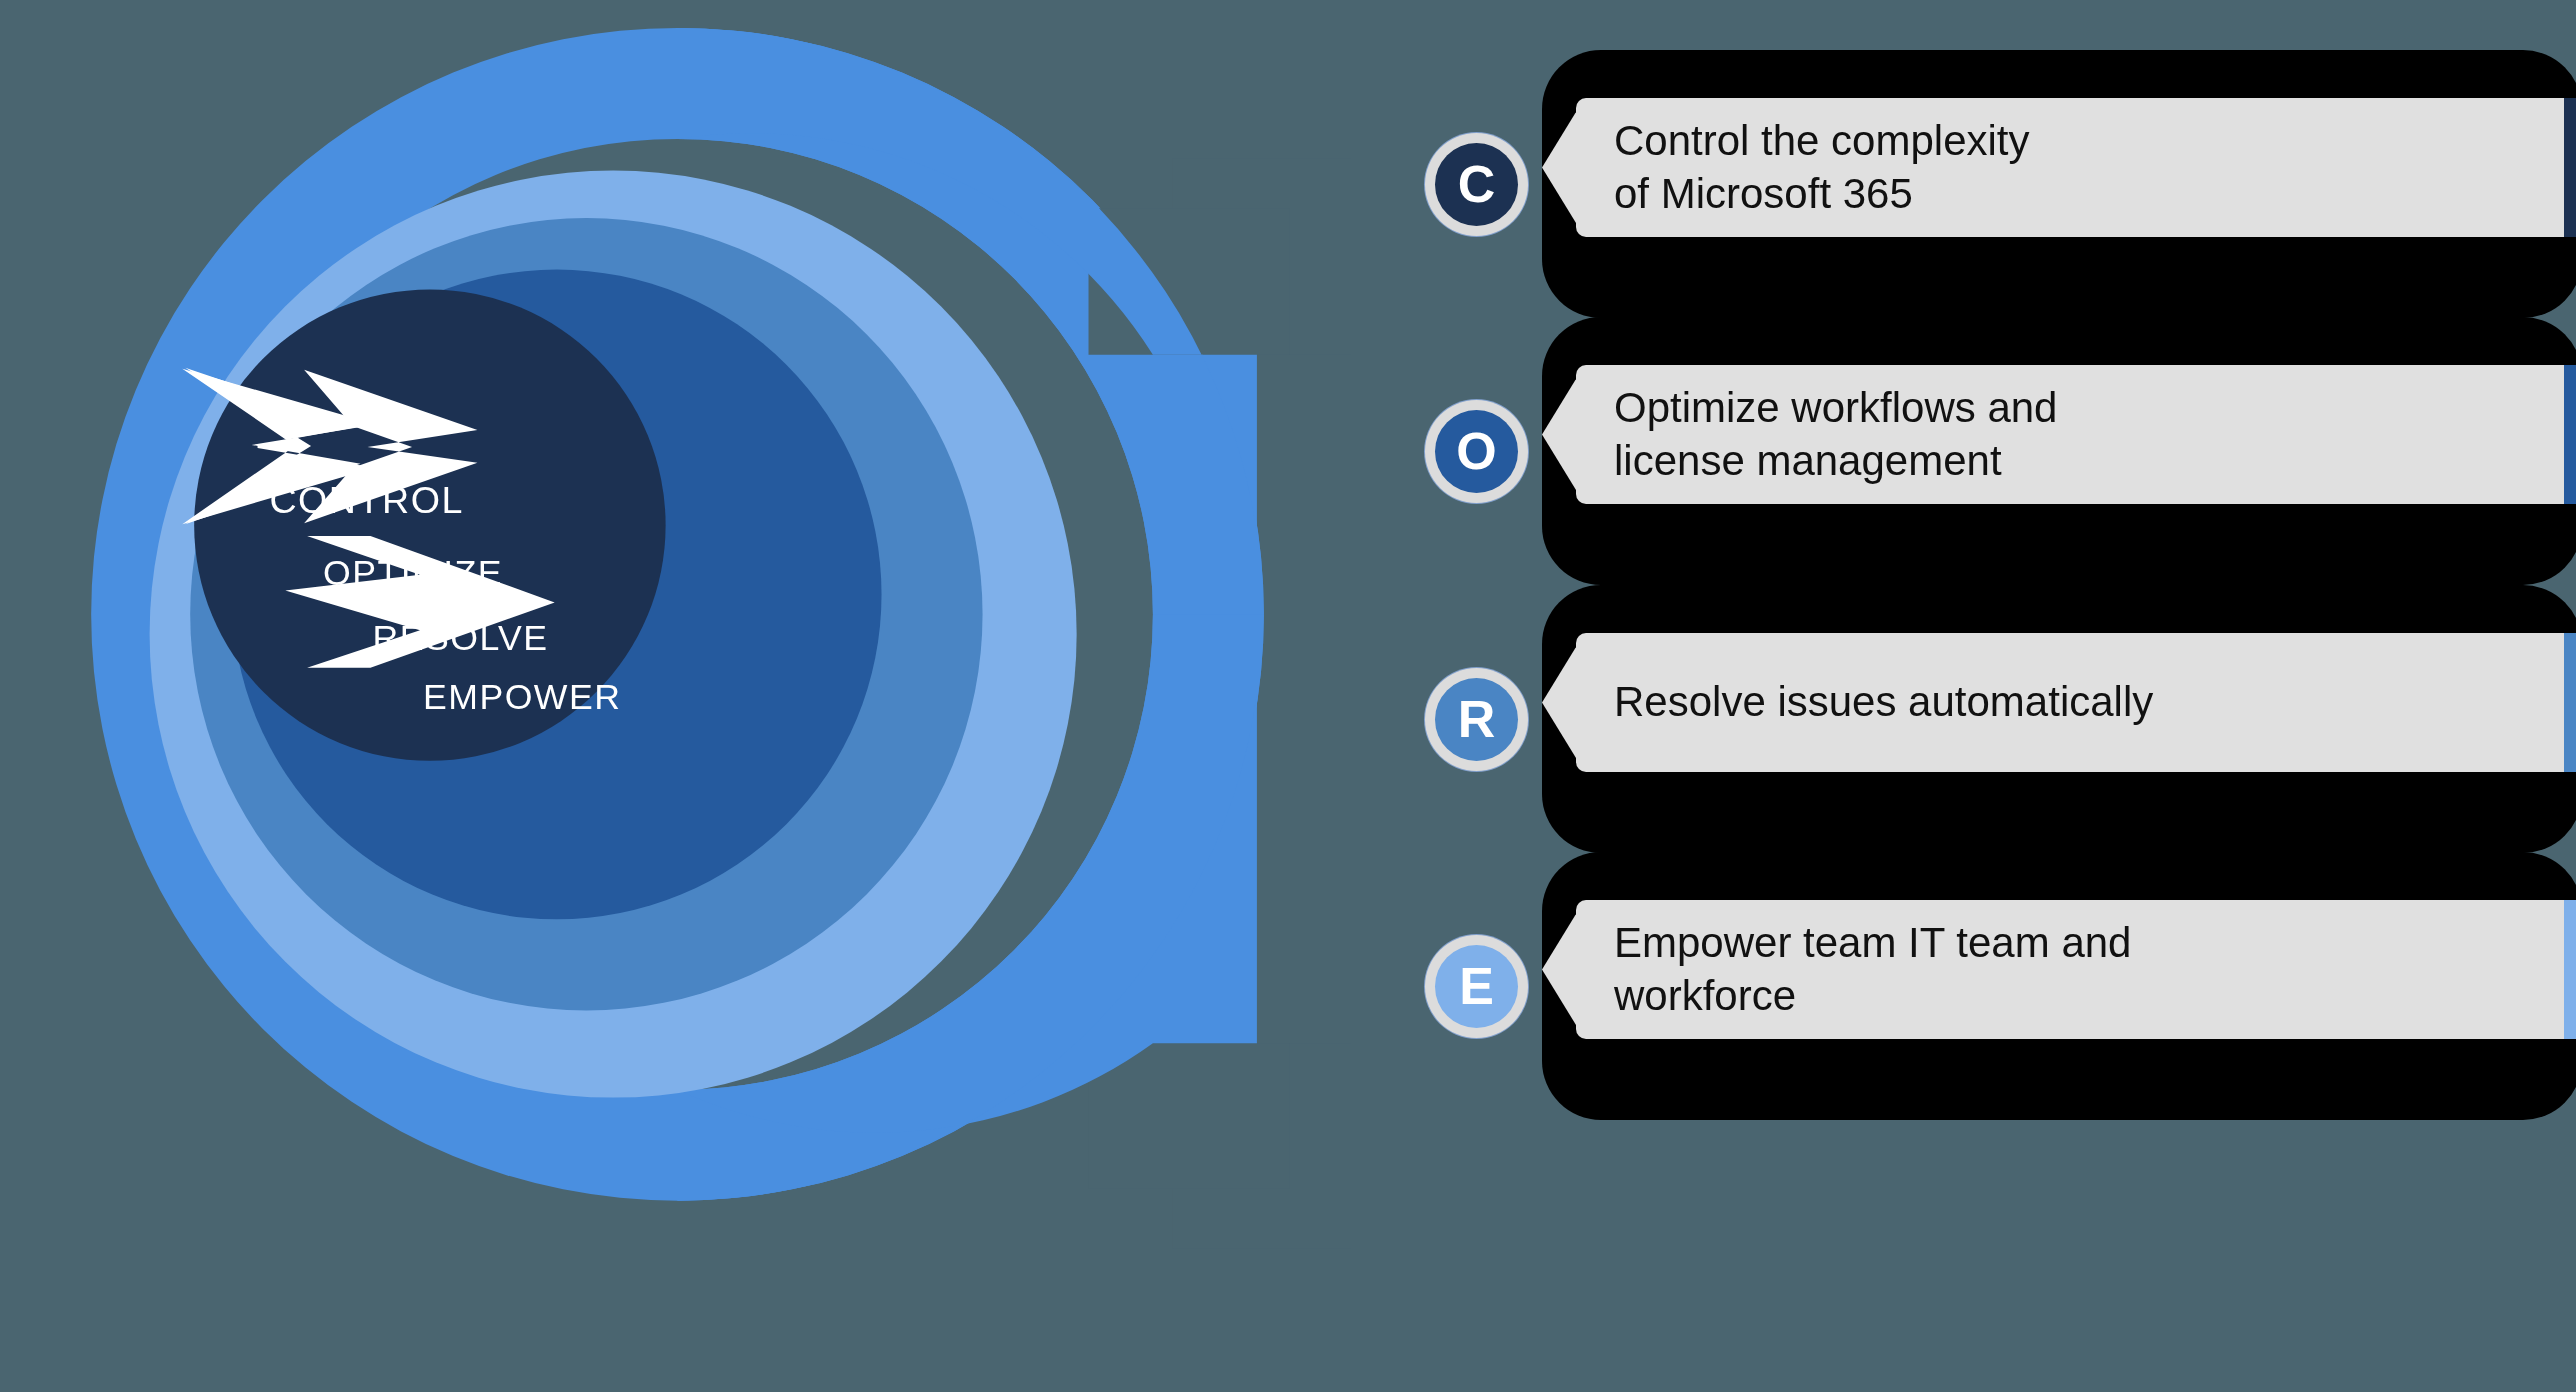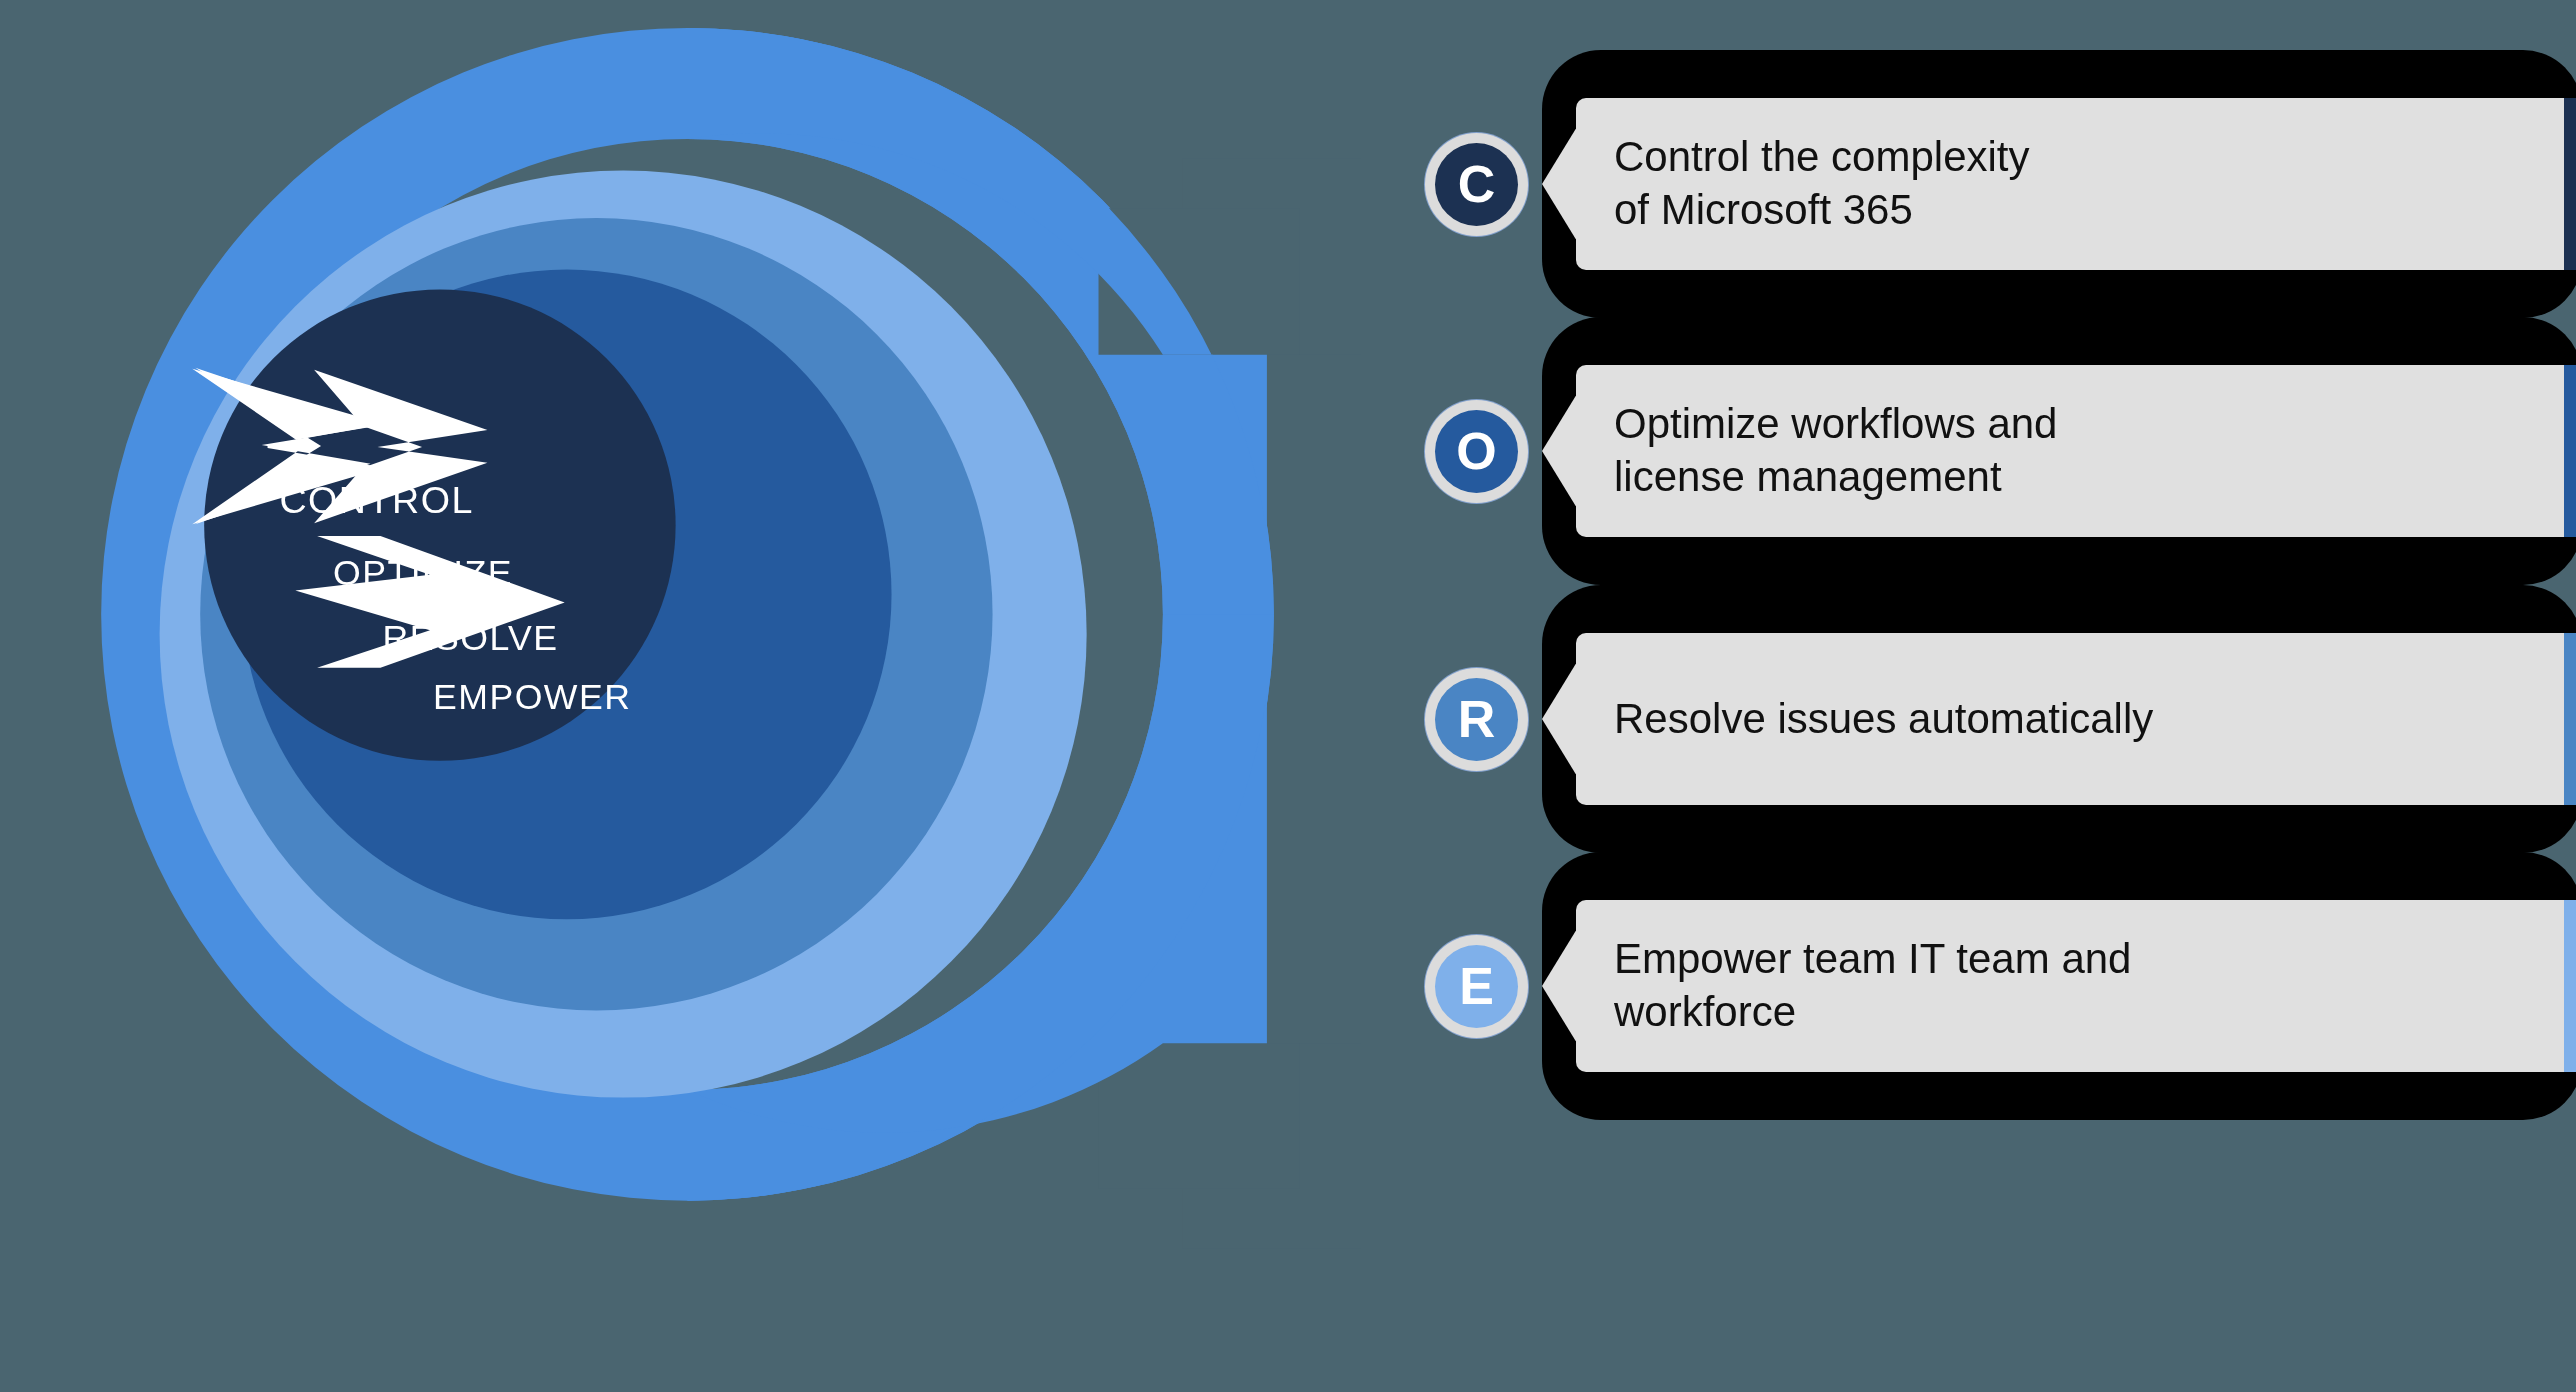--- a/index.html
+++ b/index.html
@@ -12,21 +12,21 @@
     width: 2576px;
     height: 1392px;
     background: #4a6570;
     overflow: hidden;
     font-family: "Liberation Sans", sans-serif;
   }
 
   
   #spiral-wrap {
     position: absolute;
-    left: 14px;
+    left: 4px;
     top: 0;
     width: 1347px;
     height: 1392px;
   }
   #spiral-svg { display: block; width: 100%; height: 100%; }
 
   .ring-label {
     fill: #ffffff;
     font-family: "Liberation Sans", sans-serif;
     font-weight: 400;
@@ -90,21 +90,21 @@
     right: -6px;
     bottom: 0px;
     background: #000000;
     border-radius: 59px;
   }
   .bubble {
     position: absolute;
     left: 34px;
     top: 48px;
     right: 8px;
-    height: 172px;
+    height: 139px;
     background: #e0e0e0;
     border-radius: 10px 0 0 10px;
     display: flex;
     align-items: center;
   }
   
   .notch {
     position: absolute;
     left: -34px;
     top: 50%;

